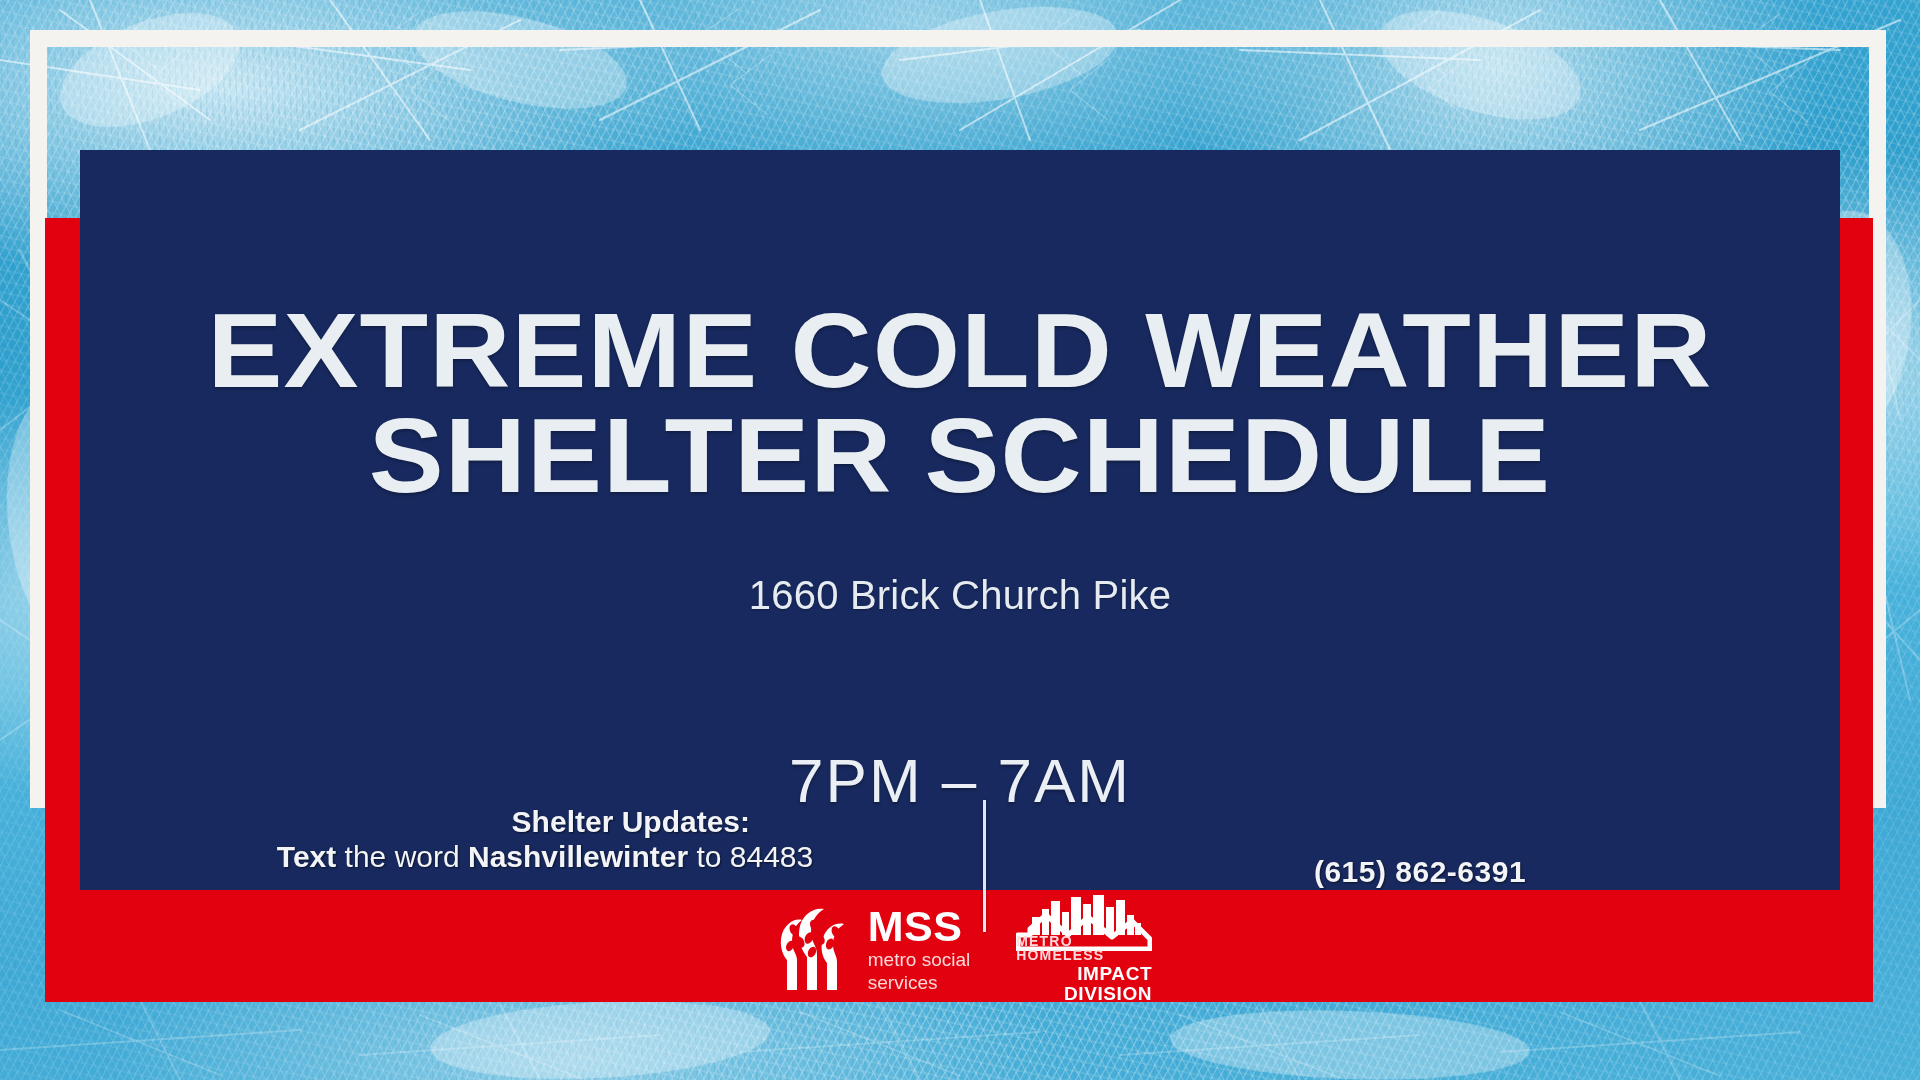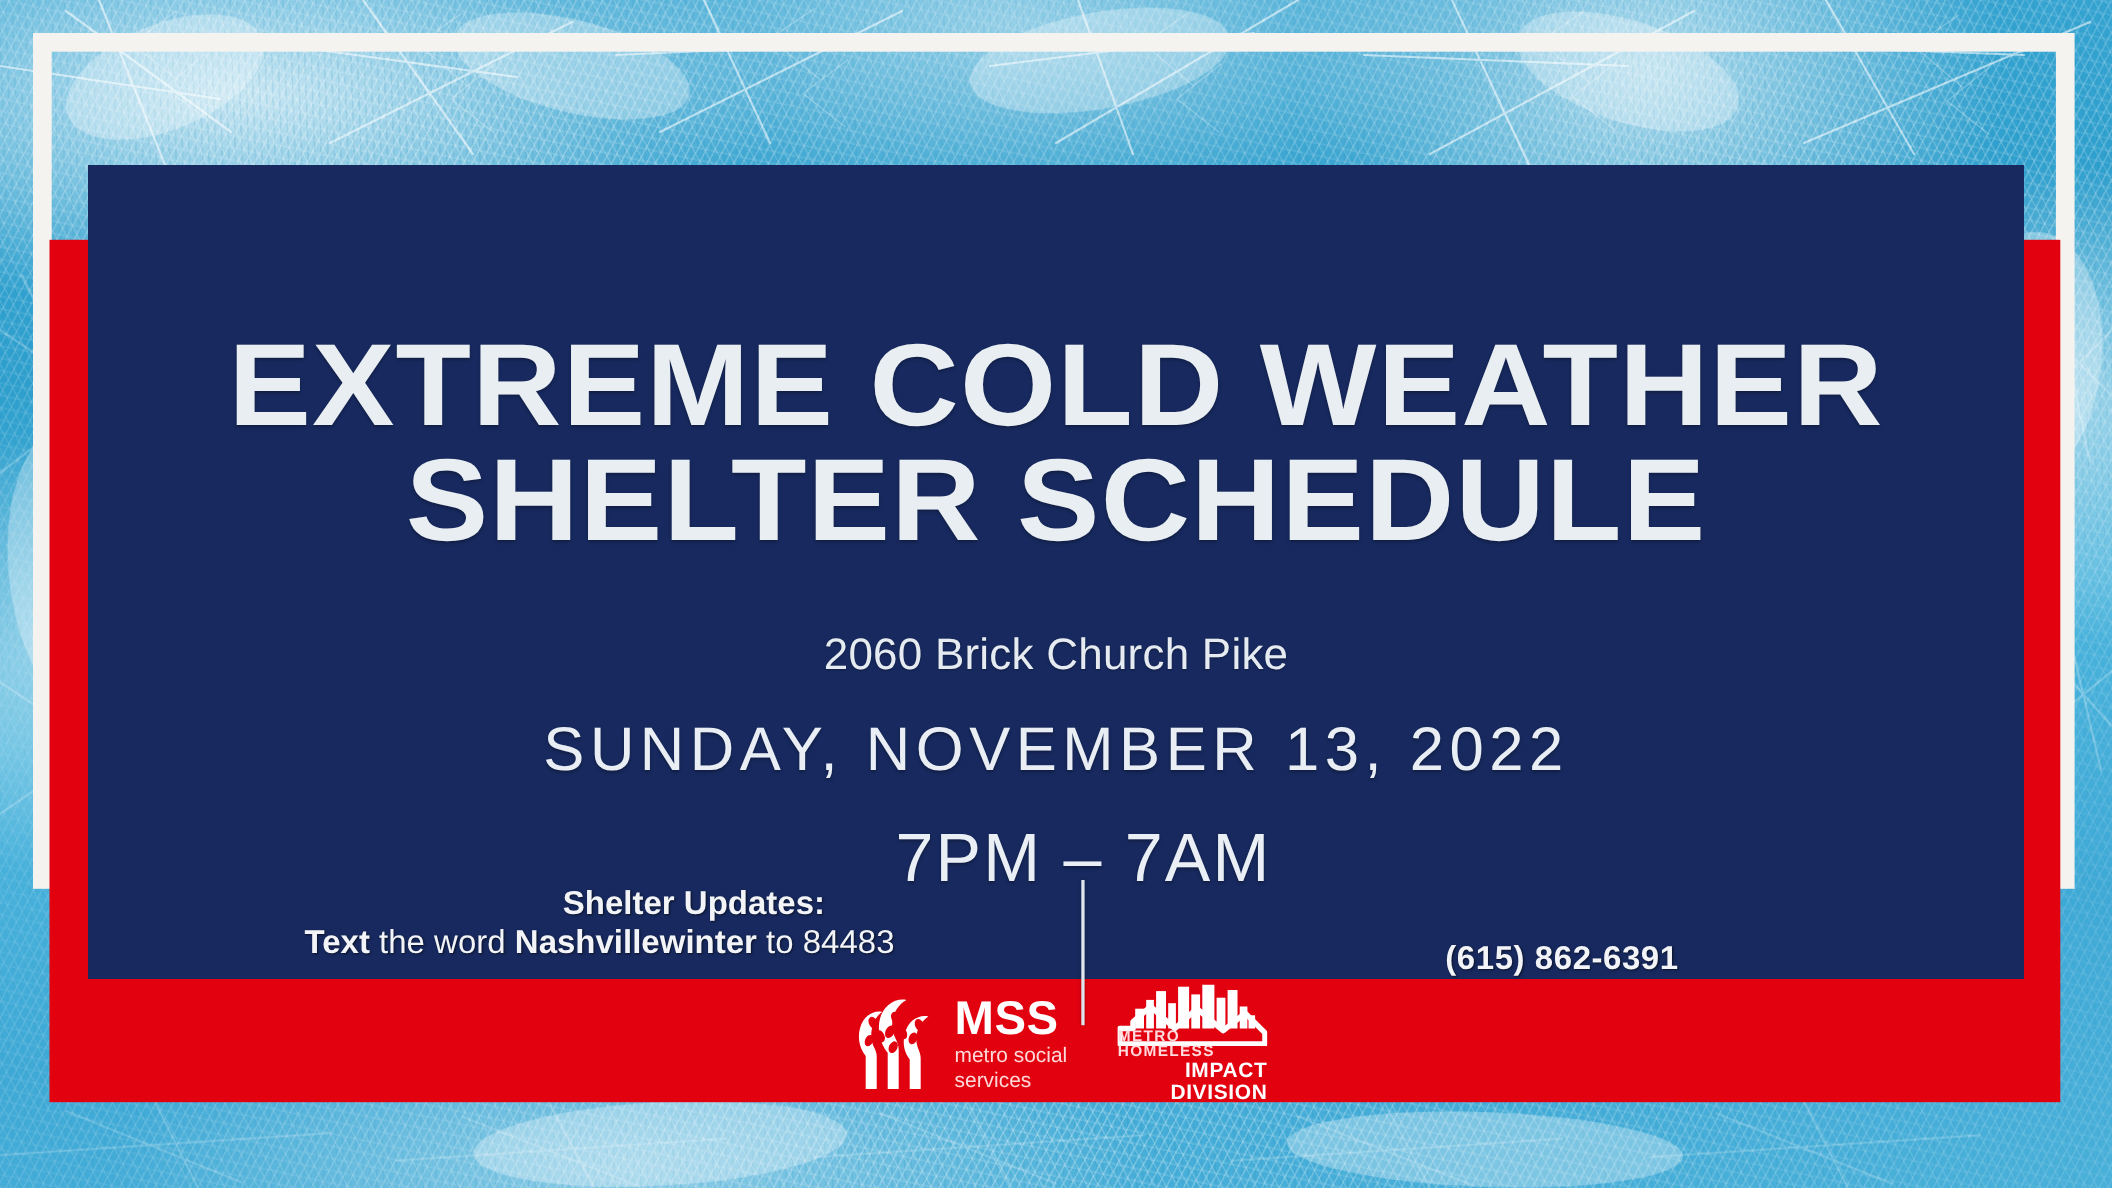--- a/index.html
+++ b/index.html
@@ -132,21 +132,20 @@
     position: absolute;
     left: 80px;
     top: 745px;
     width: 1760px;
     text-align: center;
     color: #eaeff5;
     font-size: 62px;
     font-weight: 400;
     letter-spacing: 2px;
     text-shadow: 0 2px 3px rgba(0,0,0,.3);
-    padding-left: 25px;
   }
 
   
   .updates-label {
     position: absolute;
     left: 330px;
     top: 805px;
     width: 420px;
     text-align: right;
     color: #f2f4f7;
@@ -305,23 +304,22 @@
 
   <div class="white-frame"></div>
 
   <div class="red-block"></div>
 
   <div class="navy-panel"></div>
 
   <div class="headline">EXTREME COLD WEATHER
 SHELTER SCHEDULE</div>
 
-  <div class="address">2060 Brick Church Pike</div>
-
-  <div class="date-line">SUNDAY, NOVEMBER 13, 2022</div>
+  <div class="address">1660 Brick Church Pike</div>
+
 
   <div class="time-line">7PM – 7AM</div>
 
   <div class="updates-label">Shelter Updates:</div>
 
   <div class="updates-text"><b>Text</b><span> the word </span><b>Nashvillewinter</b><span> to 84483</span></div>
 
   <div class="overlay-divider"></div>
 
   <div class="phone-number">(615) 862-6391</div>

